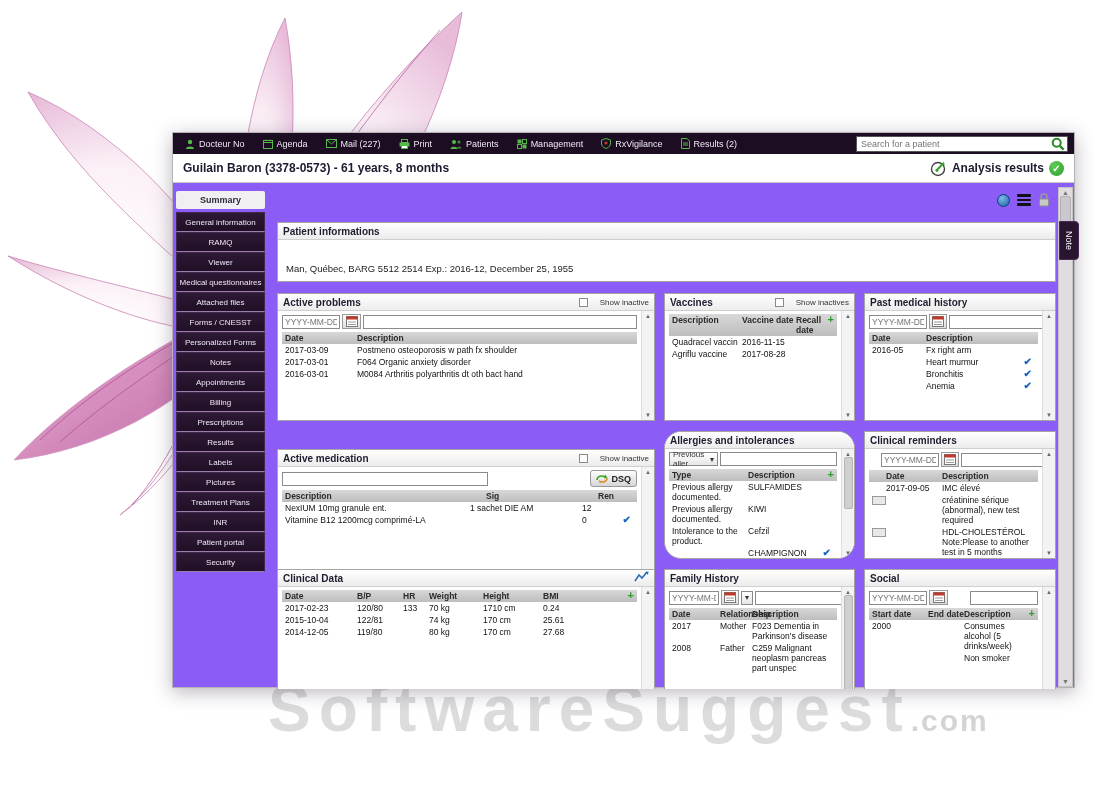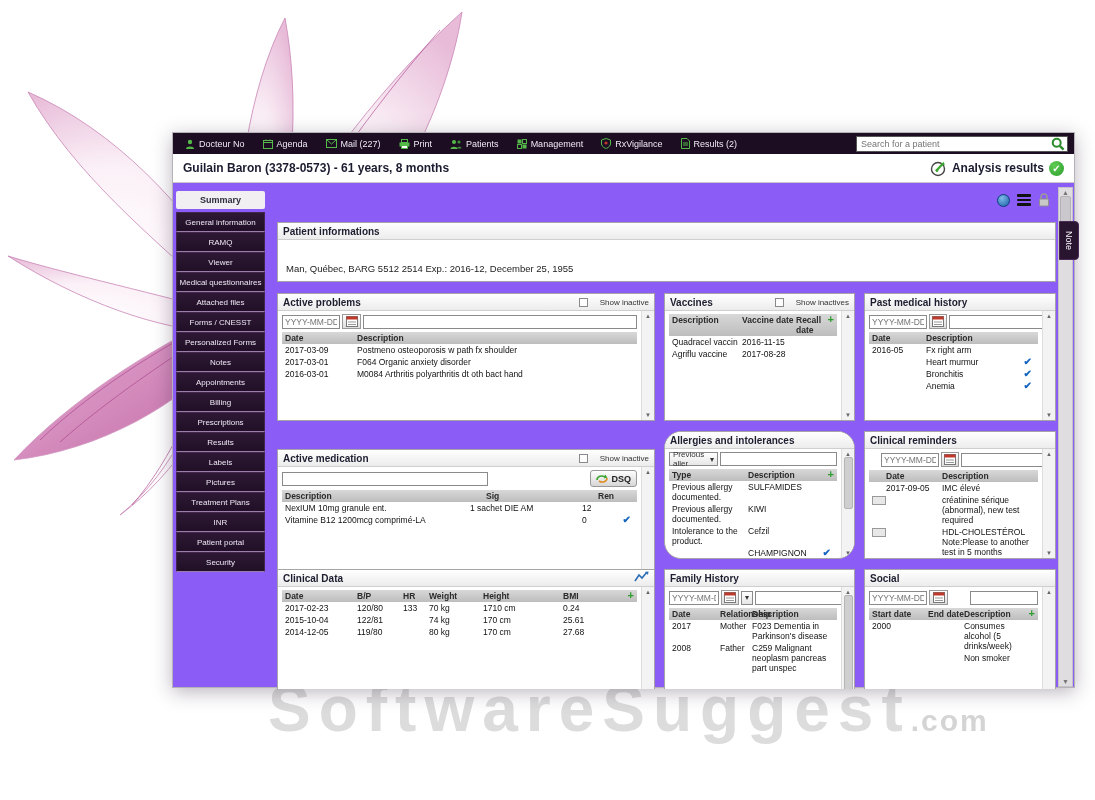--- a/index.html
+++ b/index.html
@@ -94,21 +94,21 @@
   .ck { color:#1565c0; font-weight:bold; font-size:10px; visibility:hidden; }
   .rcb { width:9px; height:9px; border:1px solid #999; background:#e8e8e8; visibility:hidden; flex:none; margin-top:1px; }
 
   
   .ap-c0{width:72px;flex:none}.ap-c1{flex:1}
   .vx-c0{width:70px;flex:none}.vx-c1{width:54px;flex:none}.vx-c2{flex:1}
   .pm-c0{width:54px;flex:none}.pm-c1{flex:1}.pm-ck{width:16px;flex:none;text-align:right}
   .md-c0{flex:1}.md-c1{width:112px;flex:none}.md-c2{width:36px;flex:none}.md-ck{width:16px;flex:none;text-align:right}
   .al-c0{width:76px;flex:none}.al-c1{flex:1}.al-ck{width:14px;flex:none;text-align:right}
   .cr-cb{width:14px;flex:none}.cr-c0{width:56px;flex:none}.cr-c1{flex:1}
-  .cd-c0{width:72px;flex:none}.cd-c1{width:46px;flex:none}.cd-c2{width:26px;flex:none}.cd-c3{width:54px;flex:none}.cd-c4{width:80px;flex:none}.cd-c5{flex:1}
+  .cd-c0{width:72px;flex:none}.cd-c1{width:46px;flex:none}.cd-c2{width:26px;flex:none}.cd-c3{width:54px;flex:none}.cd-c4{width:60px;flex:none}.cd-c5{flex:1}
   .fh-c0{width:48px;flex:none}.fh-c1{width:32px;flex:none}.fh-c2{flex:1}
   .so-c0{width:56px;flex:none}.so-c1{width:36px;flex:none}.so-c2{flex:1}
 
   
   .pinfo { left:104px; top:39px; width:779px; height:60px; }
   .pinfo-body { padding:20px 6px; }
   .pinfo-line { font-size:9.5px; color:#222; margin:3px 0 6px 2px; }
   .pinfo-body input { width:100%; border:1px solid #8a8a8a; height:15px; font-size:8.5px; padding:0 3px; font-family:inherit; color:#444; }
 
   

